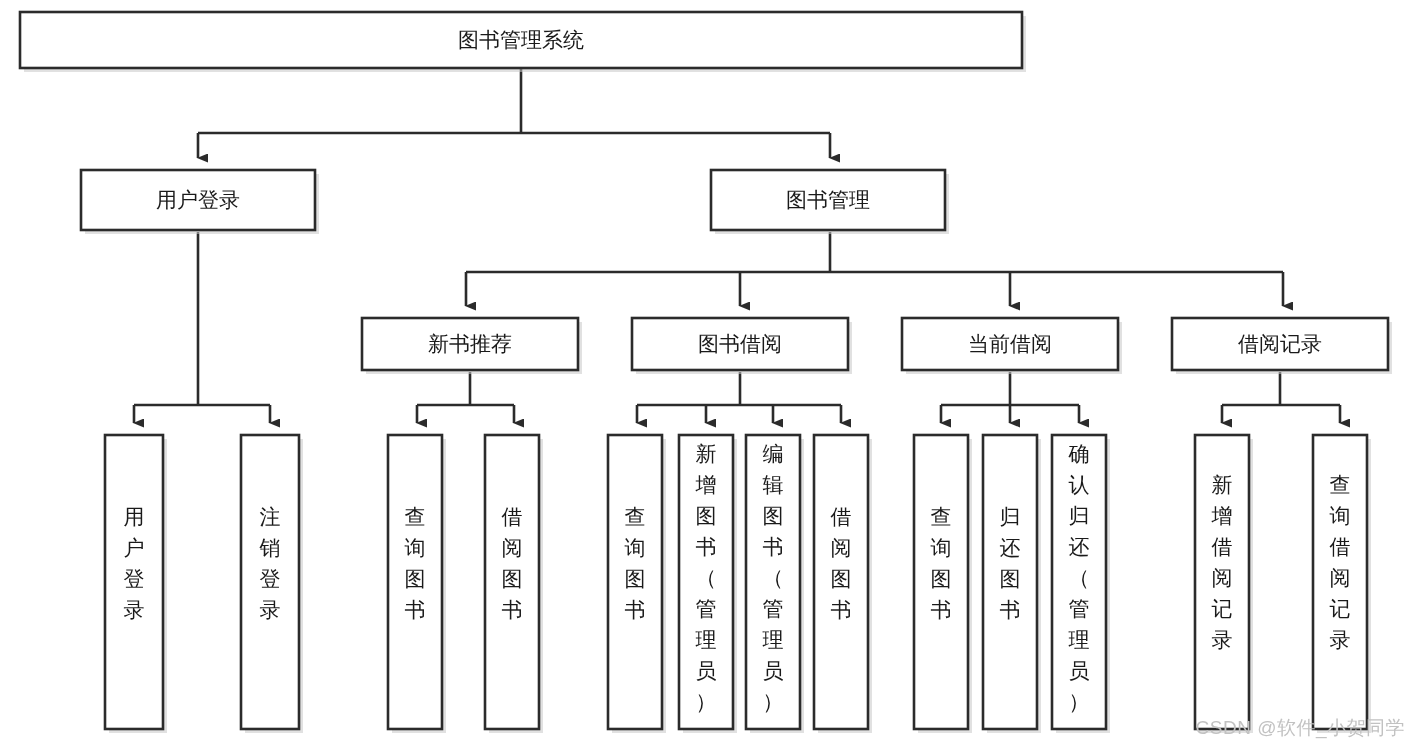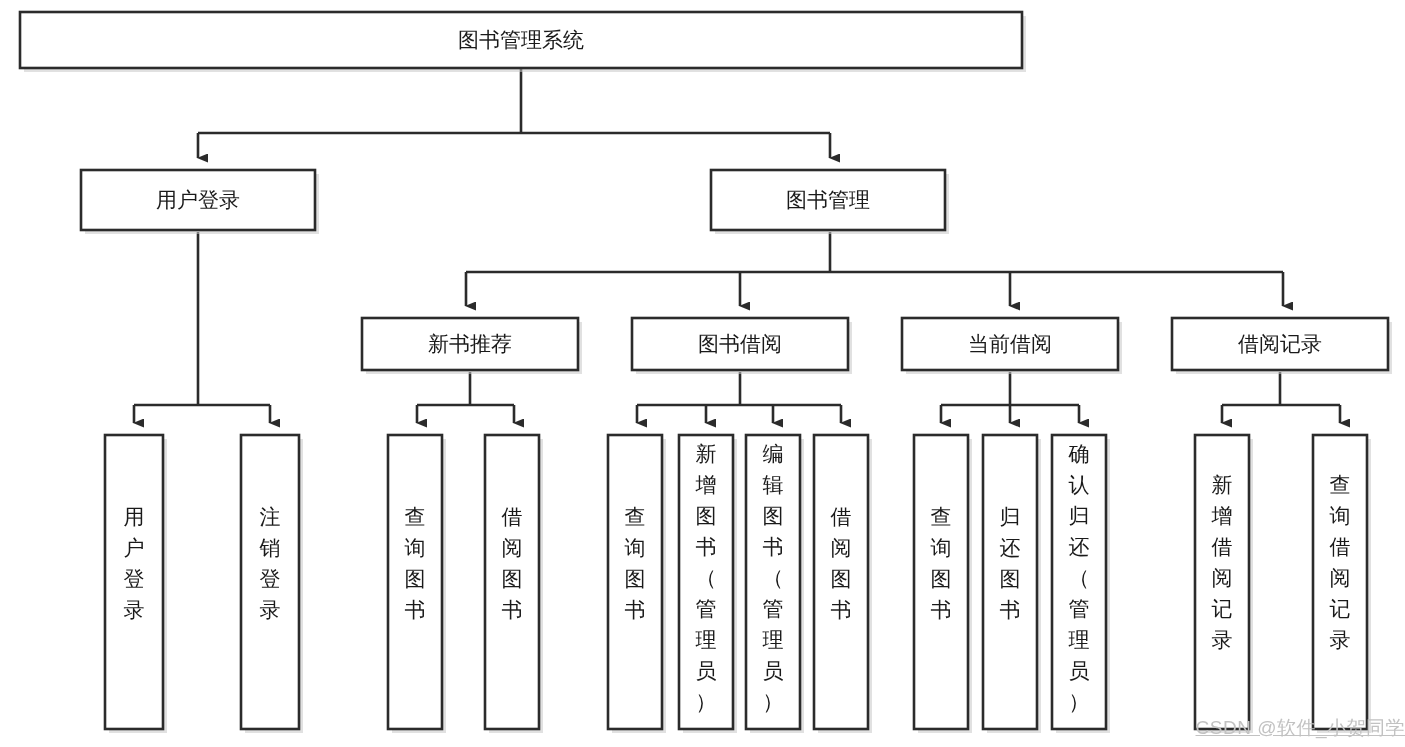--- a/index.html
+++ b/index.html
@@ -61,21 +61,20 @@
   .watermark {
     position: absolute;
     right: 8px;
     bottom: 6px;
     font-family: "Liberation Sans", "DejaVu Sans", sans-serif;
     font-size: 19px;
     color: #c2c2c2;
     letter-spacing: 0.5px;
     white-space: nowrap;
     user-select: none;
-    text-decoration: underline;
   }
 </style>
 </head>
 <body>
 
 <div id="diagram-root">
 
   <svg class="diagram" viewBox="0 0 1405 747" xmlns="http://www.w3.org/2000/svg">
     <defs>
       <marker id="arrowhead" markerWidth="9" markerHeight="11" refX="4.5" refY="10" orient="auto" markerUnits="userSpaceOnUse">

